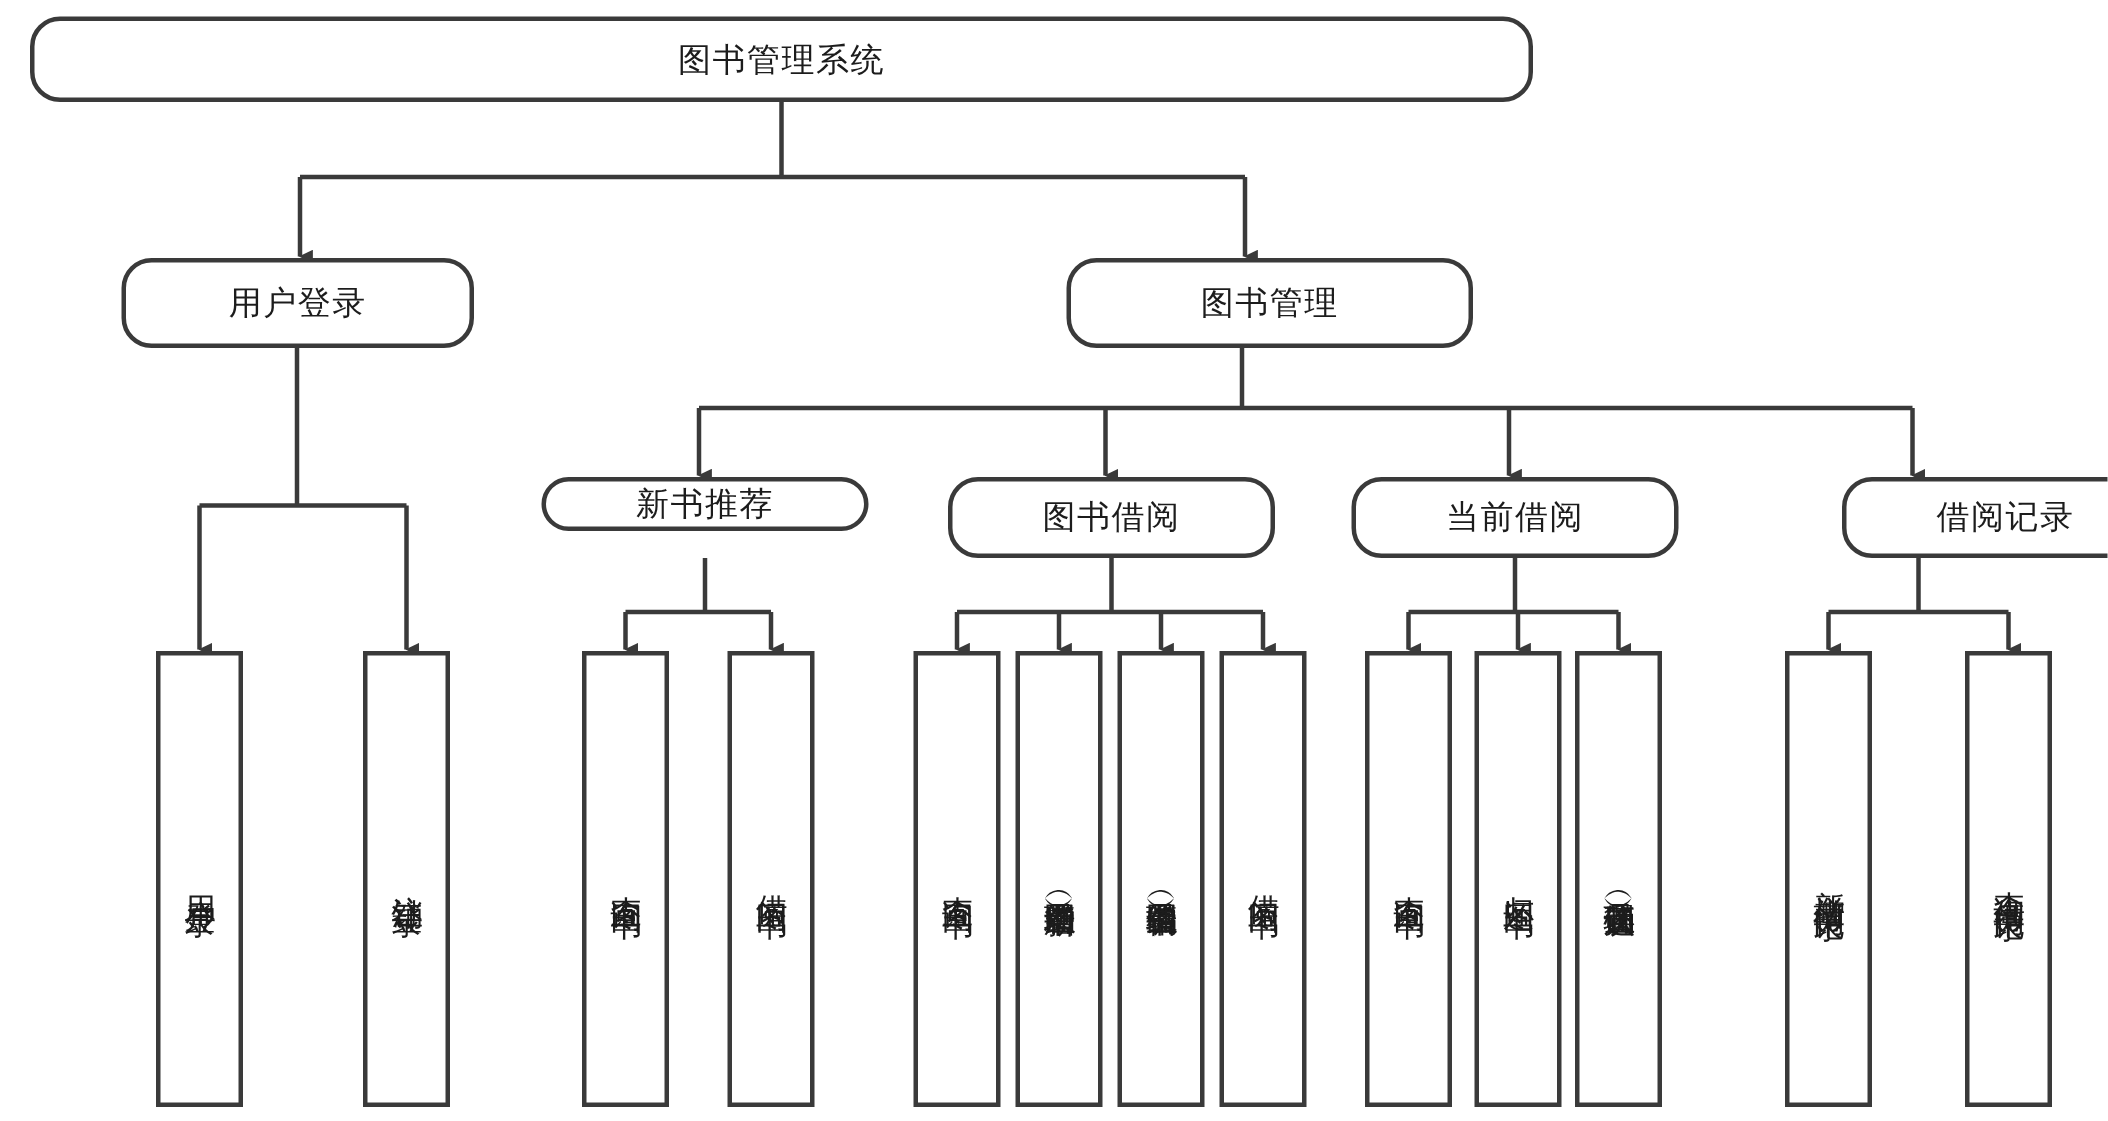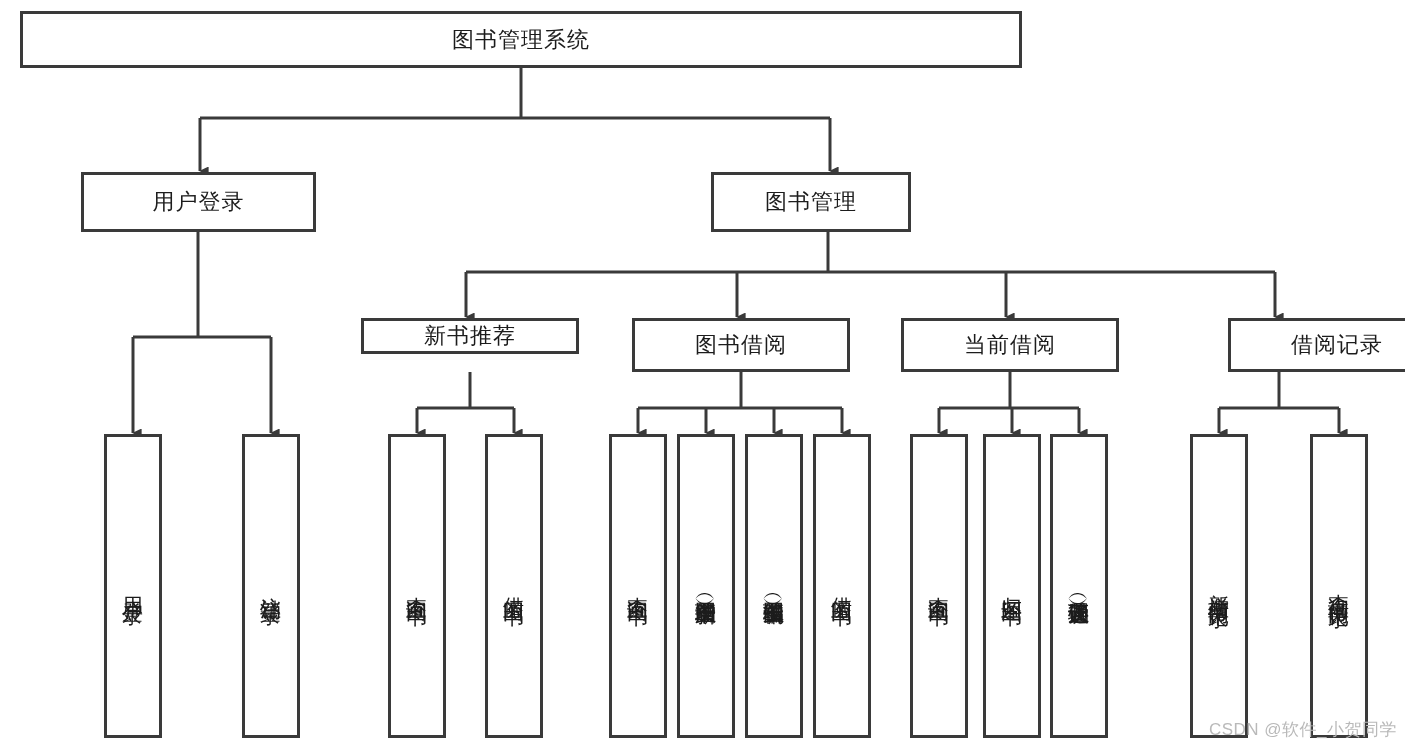--- a/index.html
+++ b/index.html
@@ -27,20 +27,21 @@
     border: 3px solid #3a3a3a;
     background: #ffffff;
     display: flex;
     align-items: center;
     justify-content: center;
     color: #1c1c1c;
   }
   .node-box.horizontal {
     font-size: 22px;
     letter-spacing: 1px;
+    border-radius: 20px;
   }
   .node-box.vertical {
     writing-mode: vertical-rl;
     text-orientation: upright;
     font-size: 21px;
     letter-spacing: 3px;
     line-height: 1;
     padding: 6px 0;
   }
   .node-box.vertical .vtext {
@@ -117,21 +118,21 @@
       </g>
   </svg>
 
   <div id="node-layer">
       <div class="node-box horizontal" style="left: 20px; top: 11px; width: 1002px; height: 57px;">
         <span>图书管理系统</span>
       </div>
       <div class="node-box horizontal" style="left: 81px; top: 172px; width: 235px; height: 60px;">
         <span>用户登录</span>
       </div>
-      <div class="node-box horizontal" style="left: 711px; top: 172px; width: 200px; height: 60px;">
+      <div class="node-box horizontal" style="left: 711px; top: 172px; width: 271px; height: 60px;">
         <span>图书管理</span>
       </div>
       <div class="node-box horizontal" style="left: 361px; top: 318px; width: 218px; height: 36px;">
         <span>新书推荐</span>
       </div>
       <div class="node-box horizontal" style="left: 632px; top: 318px; width: 218px; height: 54px;">
         <span>图书借阅</span>
       </div>
       <div class="node-box horizontal" style="left: 901px; top: 318px; width: 218px; height: 54px; align-items: center;">
         <span>当前借阅</span>
@@ -173,14 +174,13 @@
         <span class="vtext">确认归还（管理员）</span>
       </div>
       <div class="node-box vertical" style="left: 1190px; top: 434px; width: 58px; height: 304px;">
         <span class="vtext">新增借阅记录</span>
       </div>
       <div class="node-box vertical" style="left: 1310px; top: 434px; width: 58px; height: 304px;">
         <span class="vtext">查询借阅记录</span>
       </div>
     </div>
 
-  <div class="watermark">CSDN @软件_小贺同学</div>
 </div>
 
 </body></html>

